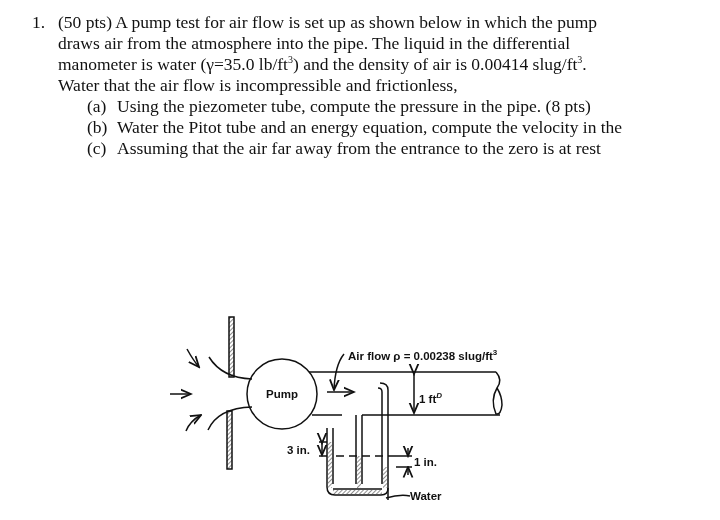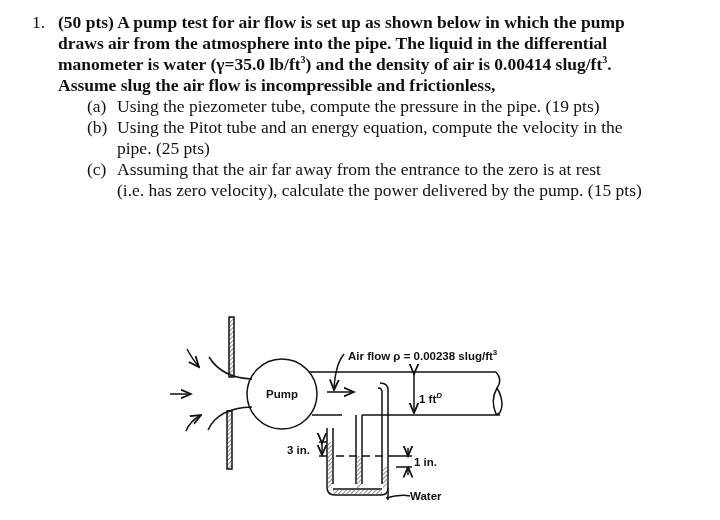--- a/index.html
+++ b/index.html
@@ -3,53 +3,51 @@
   <meta charset="utf-8">
   <style>
     html, body { margin: 0; padding: 0; background: #ffffff; }
     body { width: 720px; height: 520px; position: relative; overflow: hidden; color: #111; }
     .problem {
       position: absolute; left: 32px; top: 12px; width: 680px;
       font-family: "Liberation Serif", serif; font-size: 17.5px; line-height: 21px;
     }
     .line { white-space: nowrap; }
     .num { position: absolute; left: 0; }
-    .indent1 { padding-left: 26px; font-weight: bold; }
+    .indent1 { padding-left: 26px; }
     .sub { padding-left: 55px; position: relative; }
     .sub .lbl { position: absolute; left: 55px; }
     .sub .txt { padding-left: 30px; display: block; }
     sup { font-size: 10px; line-height: 0; }
     .diagram { position: absolute; left: 0; top: 0; width: 720px; height: 520px; }
     .dlabel { font-family: "Liberation Sans", sans-serif; font-size: 11.5px; font-weight: bold; fill: #111; }
   </style>
 </head>
 <body>
 
 <div class="problem">
   <div class="line">
     <span class="num">1.</span>
     <span class="indent1">(50 pts) A pump test for air flow is set up as shown below in which the pump</span>
   </div>
   <div class="line indent1">draws air from the atmosphere into the pipe. The liquid in the differential</div>
   <div class="line indent1"><span>manometer is water (γ=35.0 lb/ft</span><sup>3</sup><span>) and the density of air is 0.00414 slug/ft</span><sup>3</sup><span>.</span></div>
-  <div class="line indent1">Assume slug the air flow is incompressible and frictionless,</div>
+  <div class="line indent1">Water that the air flow is incompressible and frictionless,</div>
 
   <div class="line sub">
     <span class="lbl">(a)</span>
-    <span class="txt">Using the piezometer tube, compute the pressure in the pipe. (19 pts)</span>
+    <span class="txt">Using the piezometer tube, compute the pressure in the pipe. (8 pts)</span>
   </div>
   <div class="line sub">
     <span class="lbl">(b)</span>
-    <span class="txt">Using the Pitot tube and an energy equation, compute the velocity in the</span>
-    <span class="txt">pipe. (25 pts)</span>
+    <span class="txt">Water the Pitot tube and an energy equation, compute the velocity in the</span>
   </div>
   <div class="line sub">
     <span class="lbl">(c)</span>
     <span class="txt">Assuming that the air far away from the entrance to the zero is at rest</span>
-    <span class="txt">(i.e. has zero velocity), calculate the power delivered by the pump. (15 pts)</span>
   </div>
 </div>
 
 <svg class="diagram" viewBox="0 0 720 520" xmlns="http://www.w3.org/2000/svg">
   <defs>
     <pattern id="hatch" width="3" height="3" patternUnits="userSpaceOnUse" patternTransform="rotate(45)">
       <line x1="0" y1="0" x2="0" y2="3" stroke="#222" stroke-width="1"></line>
     </pattern>
     <marker id="arr" markerWidth="8" markerHeight="8" refX="7" refY="4" orient="auto">
       <path d="M0,1 L7,4 L0,7" fill="none" stroke="#111" stroke-width="1.2"></path>

